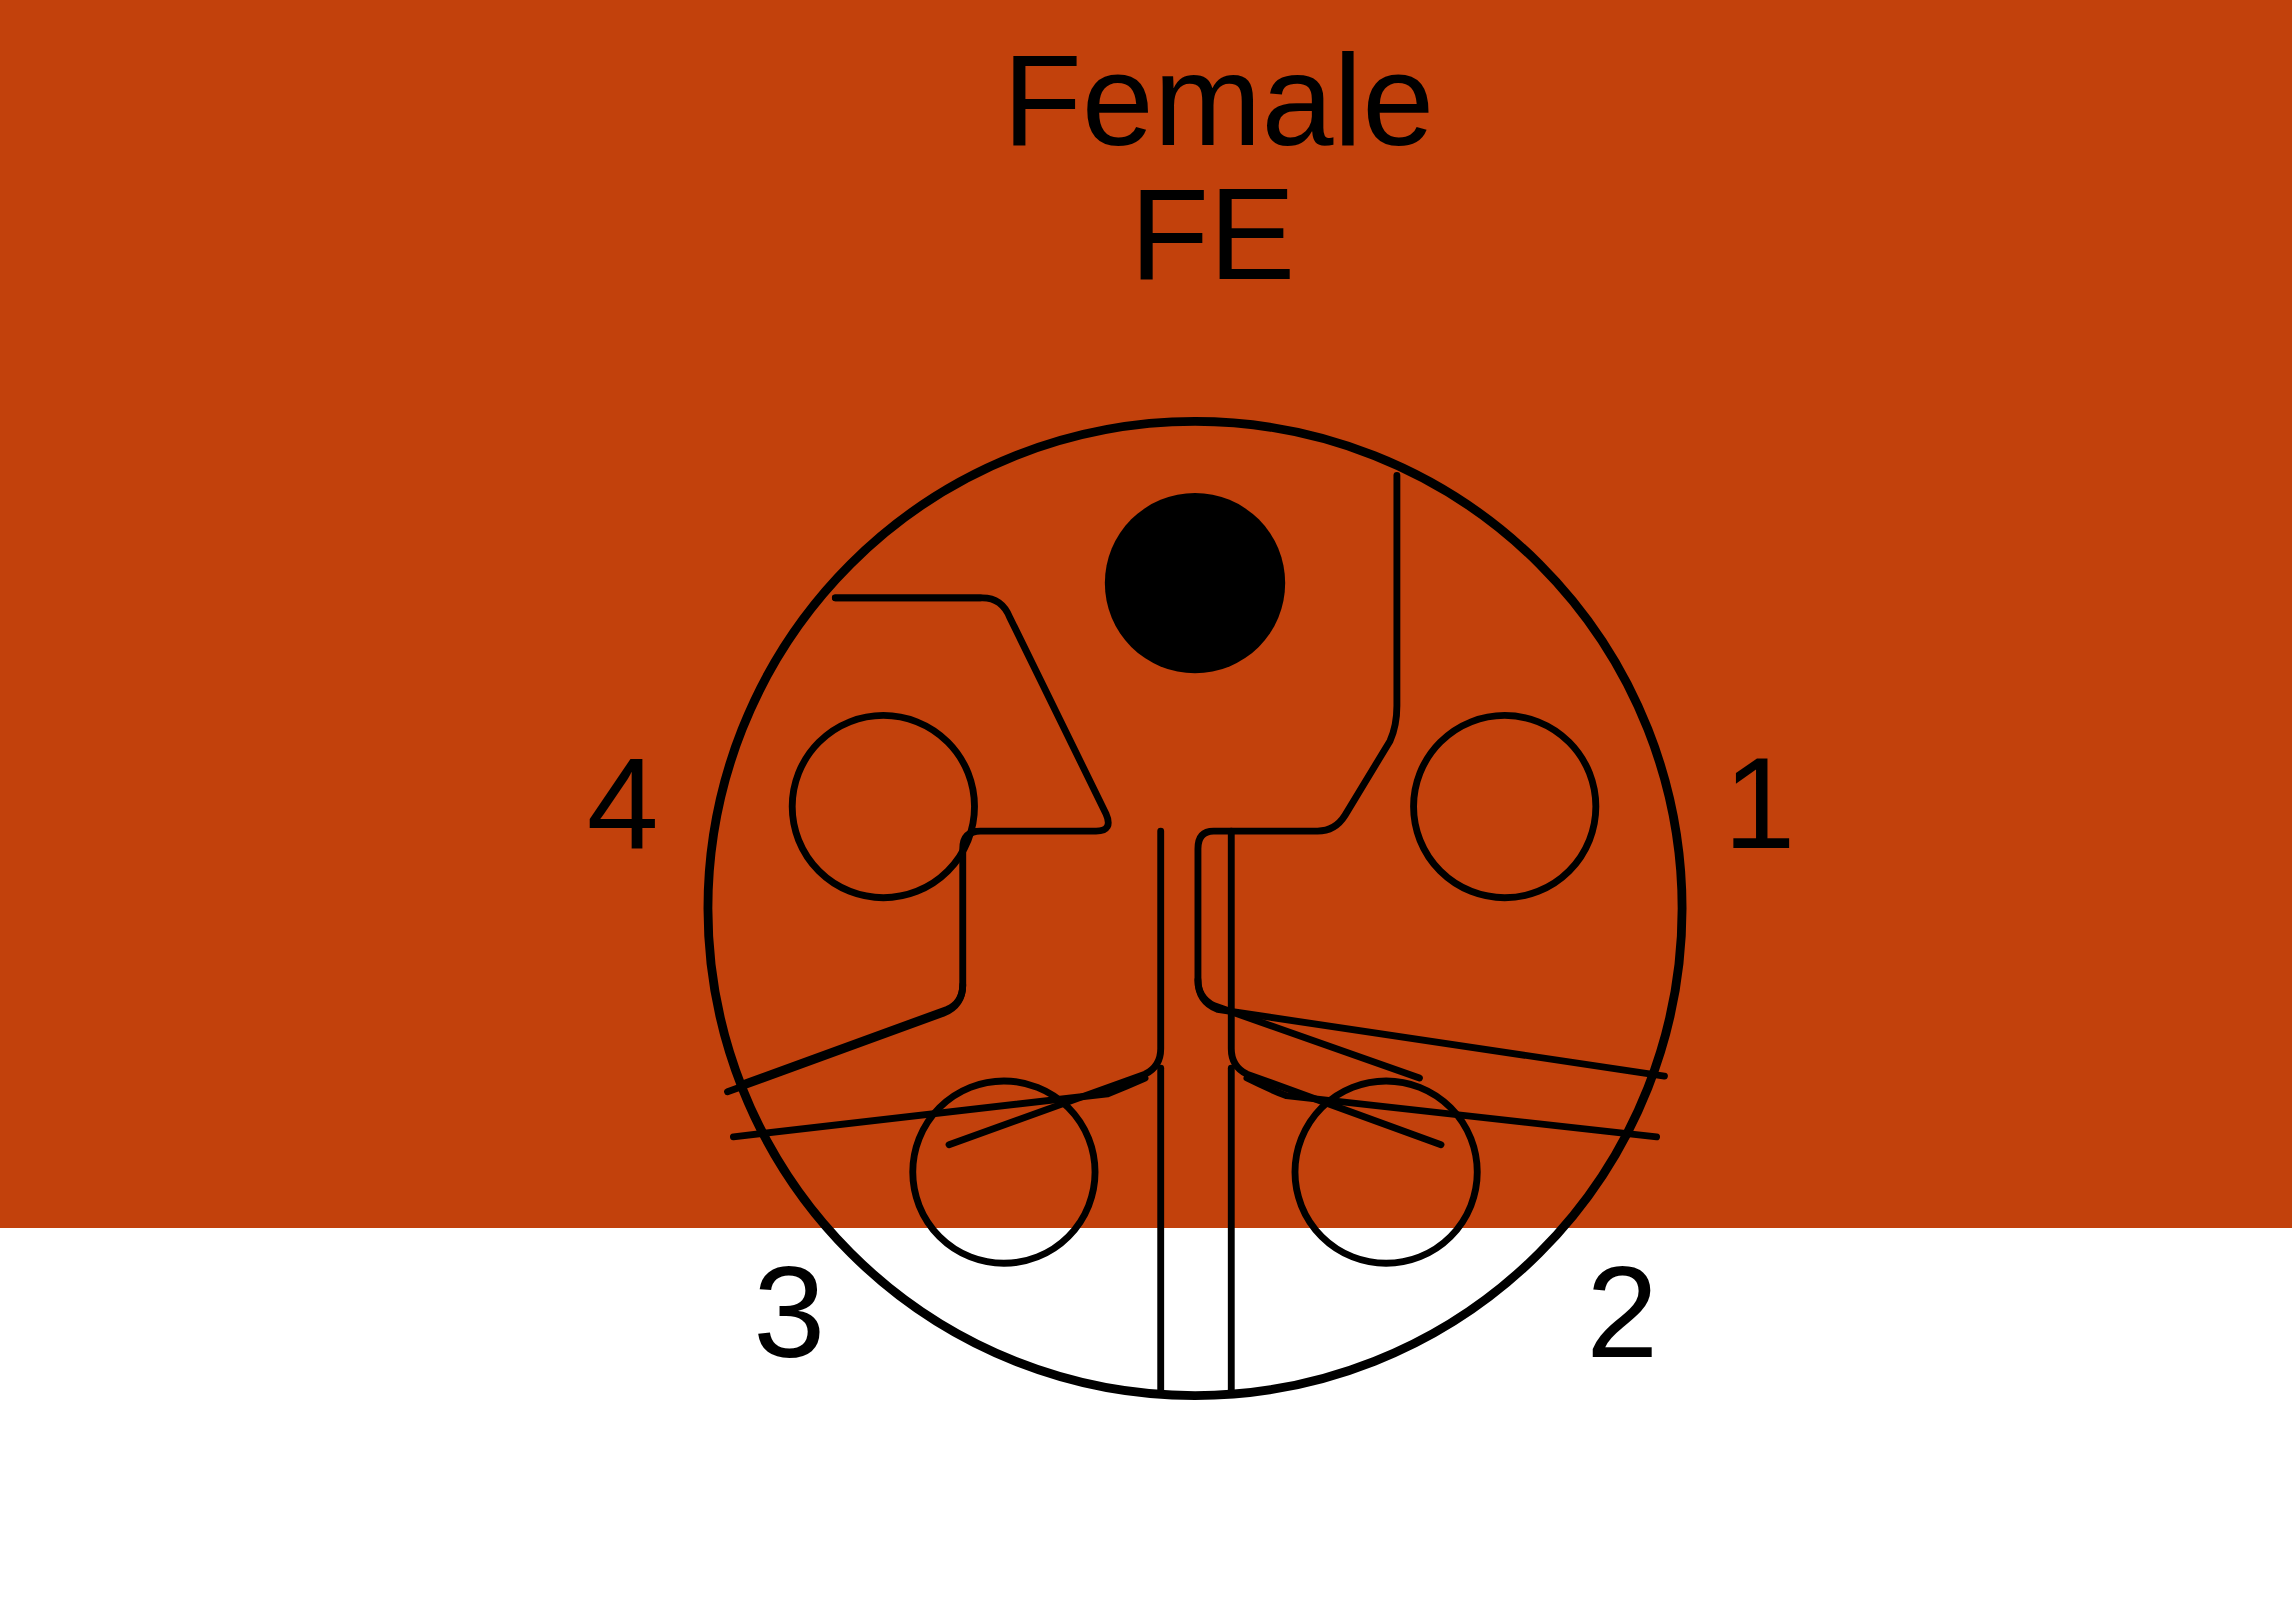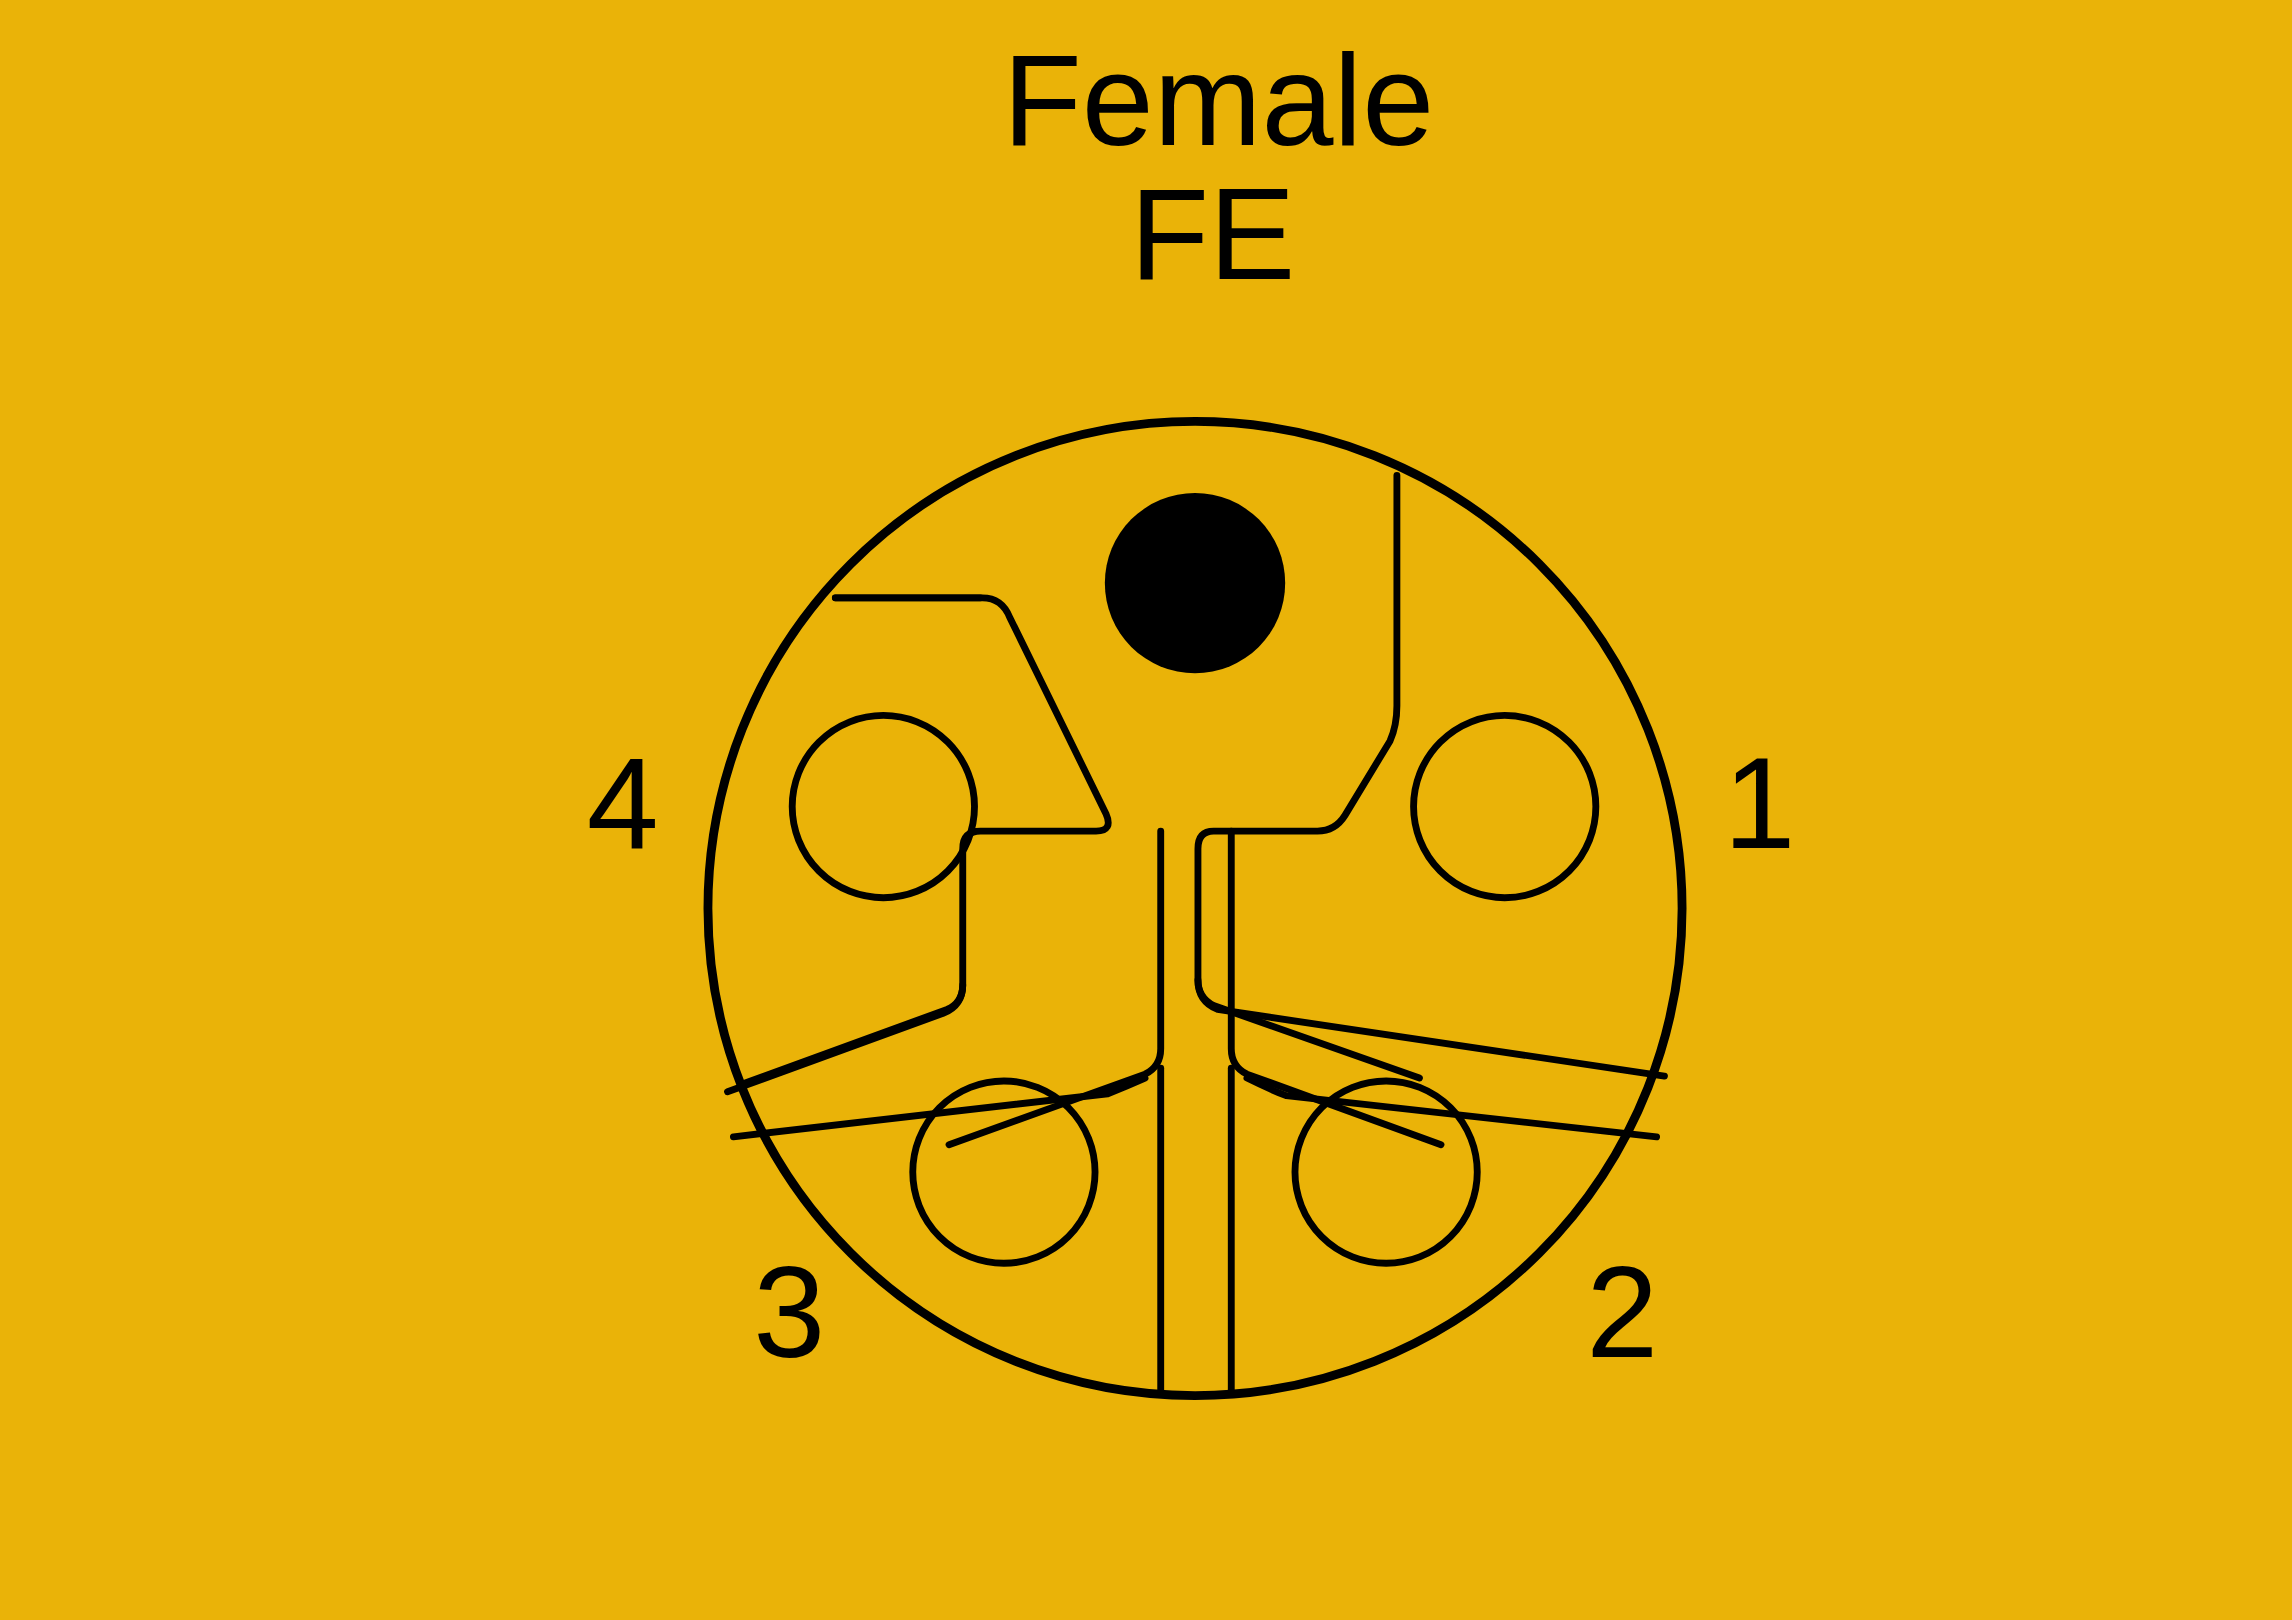--- a/index.html
+++ b/index.html
@@ -9,22 +9,22 @@
   }
   body {
     width: 2293px;
     height: 1620px;
     font-family: "Liberation Sans", sans-serif;
     overflow: hidden;
   }
   #diagram-root {
     position: relative;
     width: 2293px;
-    height: 1620px;
-    background: #eab308;
+    height: 1228px;
+    background: #c2410c;
   }
   svg.connector-svg {
     position: absolute;
     left: 0;
     top: 0;
     width: 2293px;
     height: 1620px;
     display: block;
   }
   text.title-text {

